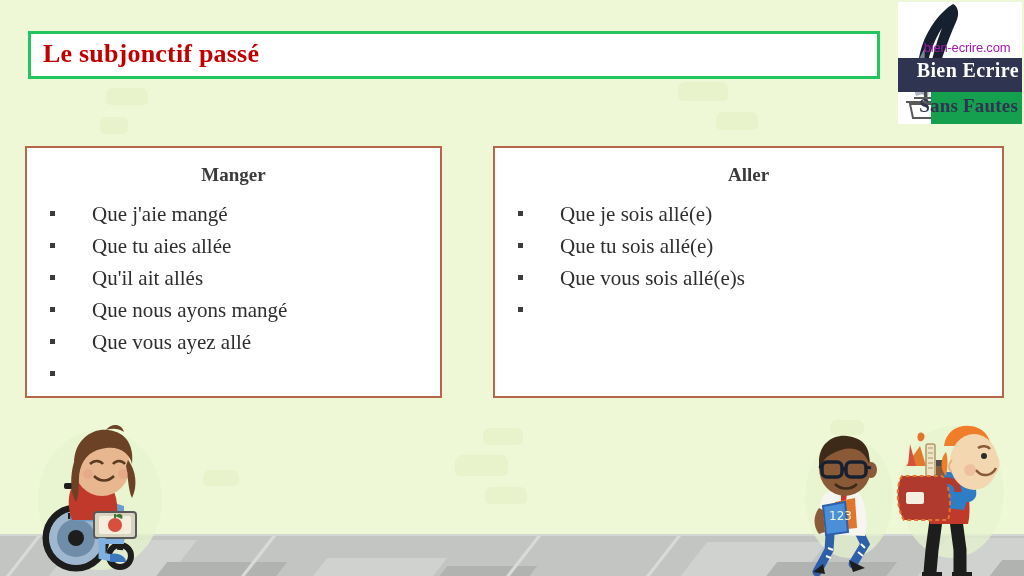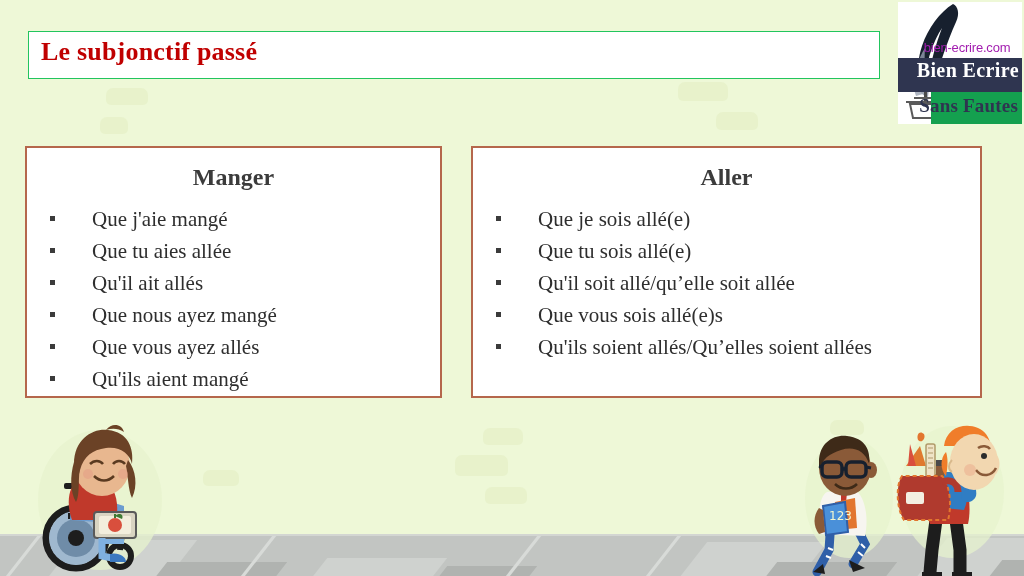--- a/index.html
+++ b/index.html
@@ -55,21 +55,21 @@
   }
 
   
   #title-box {
     position: absolute;
     left: 28px;
     top: 31px;
     width: 852px;
     height: 48px;
     background: #ffffff;
-    border: 1px solid #22c55e;
+    border: 3px solid #22c55e;
     box-sizing: border-box;
   }
   #title-text {
     position: absolute;
     left: 12px;
     top: 5px;
     font-family: "Liberation Serif", serif;
     font-weight: bold;
     font-size: 26px;
     color: #c00000;
@@ -151,27 +151,27 @@
   }
 
   
   .conj-box {
     position: absolute;
     background: #ffffff;
     border: 2px solid #b5674c;
     box-sizing: border-box;
   }
   #box-manger { left: 25px;  top: 146px; width: 417px; height: 252px; }
-  #box-aller  { left: 471px; top: 146px; width: 511px; height: 252px; }
+  #box-aller  { left: 493px; top: 146px; width: 511px; height: 252px; }
 
   .conj-title {
     text-align: center;
     font-family: "Liberation Serif", serif;
     font-weight: bold;
-    font-size: 24px;
+    font-size: 19px;
     color: #3b3b3b;
     margin-top: 16px;
     margin-bottom: 4px;
   }
   ul.conj-list {
     list-style: none;
     margin: 12px;
     padding: 0;
   }
   ul.conj-list li {
@@ -247,34 +247,33 @@
     <div id="logo-bien">Bien Ecrire</div>
     <div id="logo-sans">Sans Fautes</div>
   </div>
 
   <div id="box-manger" class="conj-box">
     <div class="conj-title">Manger</div>
     <ul class="conj-list">
       <li><span class="bullet"></span><span>Que j'aie mangé</span></li>
       <li><span class="bullet"></span><span>Que tu aies allée</span></li>
       <li><span class="bullet"></span><span>Qu'il ait allés</span></li>
-      <li><span class="bullet"></span><span>Que nous ayez mangé</span></li>
-      <li><span class="bullet"></span><span>Que vous ayez allés</span></li>
-      <li><span class="bullet"></span><span>Qu'ils aient mangé</span></li>
+      <li><span class="bullet"></span><span>Que nous ayons mangé</span></li>
+      <li><span class="bullet"></span><span>Que vous ayez allé</span></li>
+      <li><span class="bullet"></span></li>
     </ul>
   </div>
 
   <div id="box-aller" class="conj-box">
     <div class="conj-title">Aller</div>
     <ul class="conj-list">
       <li><span class="bullet"></span><span>Que je sois allé(e)</span></li>
       <li><span class="bullet"></span><span>Que tu sois allé(e)</span></li>
-      <li><span class="bullet"></span><span>Qu'il soit allé/qu’elle soit allée</span></li>
       <li><span class="bullet"></span><span>Que vous sois allé(e)s</span></li>
-      <li><span class="bullet"></span><span>Qu'ils soient allés/Qu’elles soient allées</span></li>
+      <li><span class="bullet"></span></li>
     </ul>
   </div>
 
   <svg id="char-girl" class="character" viewBox="0 0 150 156">
     <ellipse cx="72" cy="80" rx="62" ry="70" fill="#e7f3cd" opacity=".75"></ellipse>
     <circle cx="48" cy="118" r="30" fill="none" stroke="#1d1d1d" stroke-width="7"></circle>
     <circle cx="48" cy="118" r="27" fill="#9fb8cf"></circle>
     <circle cx="48" cy="118" r="19" fill="#6f8ca8"></circle>
     <circle cx="48" cy="118" r="8" fill="#1d1d1d"></circle>
     <circle cx="92" cy="136" r="11" fill="none" stroke="#1d1d1d" stroke-width="6"></circle>

